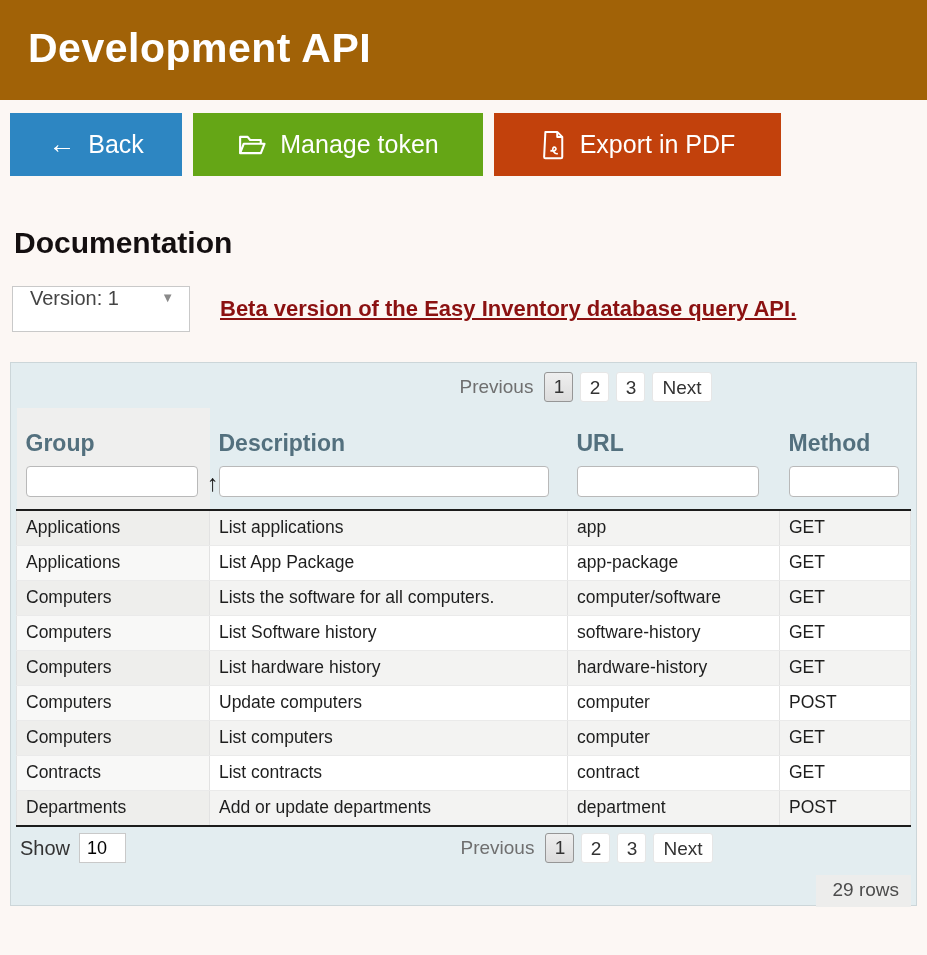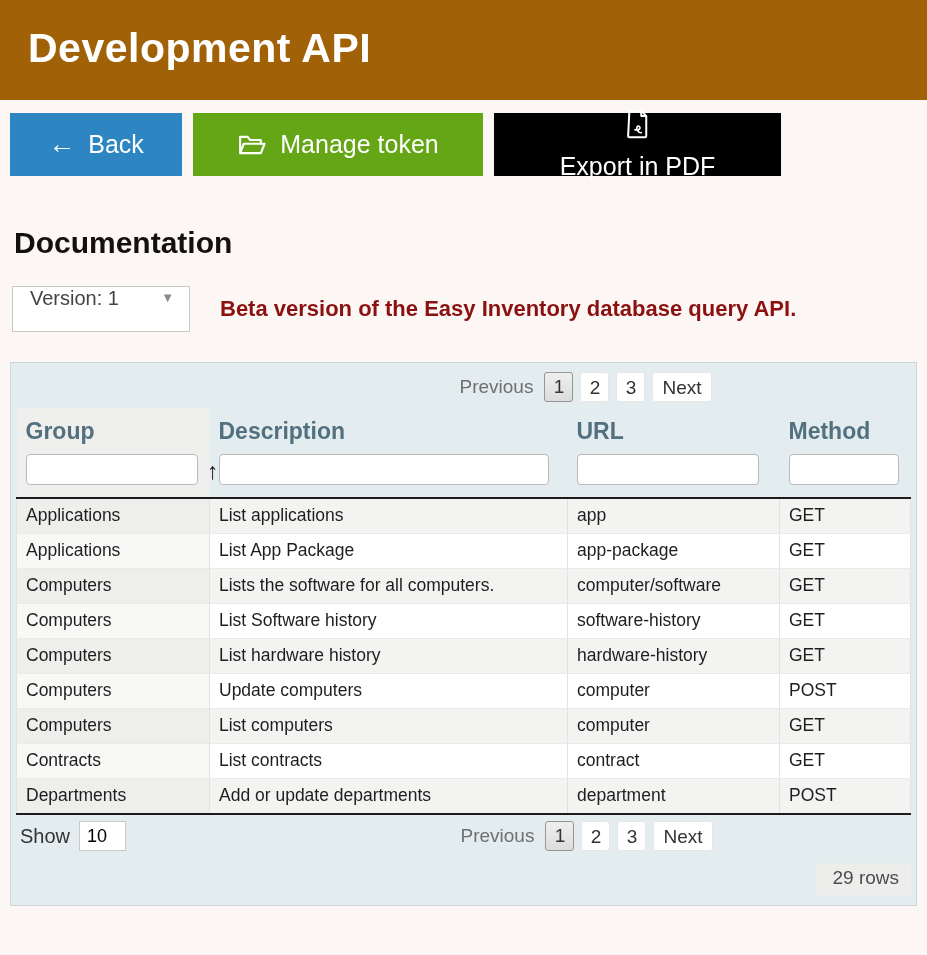--- a/index.html
+++ b/index.html
@@ -24,38 +24,38 @@
   
   .toolbar { display:flex; gap:11px; margin:13px 10px 0 10px; }
   .btn {
     height:63px; border:none; color:#fff; font-size:25px;
     font-family:"Liberation Sans", sans-serif;
     display:flex; align-items:center; justify-content:center;
     gap:13px; cursor:pointer; padding:0 10px;
   }
   .btn-back  { width:172px; background:#2d86c2; }
   .btn-token { width:290px; background:#65a616; }
-  .btn-pdf   { width:287px; background:#000000;flex-direction:column; }
+  .btn-pdf   { width:287px; background:#c2410c; }
   .btn .glyph { font-size:27px; line-height:1; }
   .btn svg { display:block; }
 
   
   .page-title {
     font-size:30px; font-weight:700; color:#140f10;
     margin:50px 0 0 14px; line-height:1.1;
   }
   .version-row { display:flex; align-items:center; margin:27px 0 0 12px; }
   .select-box {
     width:178px; height:46px; background:#fff;
     border:1px solid #c9c9c9;
     display:flex; justify-content:space-between;
     padding:0 15px 0 17px; font-size:20px; color:#444; cursor:pointer;
   }
   .select-box .caret { color:#8a8a8a; font-size:13px; margin-top:3px; }
-  .beta-note { margin-left:30px; color:#8b1111; font-size:22px; font-weight:700; }
+  .beta-note { margin-left:30px; color:#8b1111; font-size:22px; font-weight:700;text-decoration:underline; }
 
   
   .table-wrap {
     margin:30px 10px 0 10px;
     height:544px;
     background:#e3edf0;
     border:1px solid #ccd6d9;
     padding:4px 5px 0 5px;
   }
 
@@ -85,21 +85,21 @@
   col.c-method { width:auto; }
 
   thead th {
     text-align:left; vertical-align:top; position:relative;
     padding:10px 8px 12px 9px;
     border-bottom:2px solid #1c1c1c;
   }
   thead th.sorted { background:#efefee; }
   .col-label {
     display:block; color:#53707e; font-size:23px; font-weight:700;
-    margin:0 0 9px 0; cursor:pointer;
+    margin:12px 0 9px 0; cursor:pointer;
   }
   input.filter {
     height:31px; border:1px solid #b9b9b9; border-radius:4px;
     background:#fff; font-size:16px; padding:0 8px;
     font-family:"Liberation Sans", sans-serif;
   }
   .f-group  { width:172px; }
   .f-desc   { width:330px; }
   .f-url    { width:182px; }
   .f-method { width:110px; }

